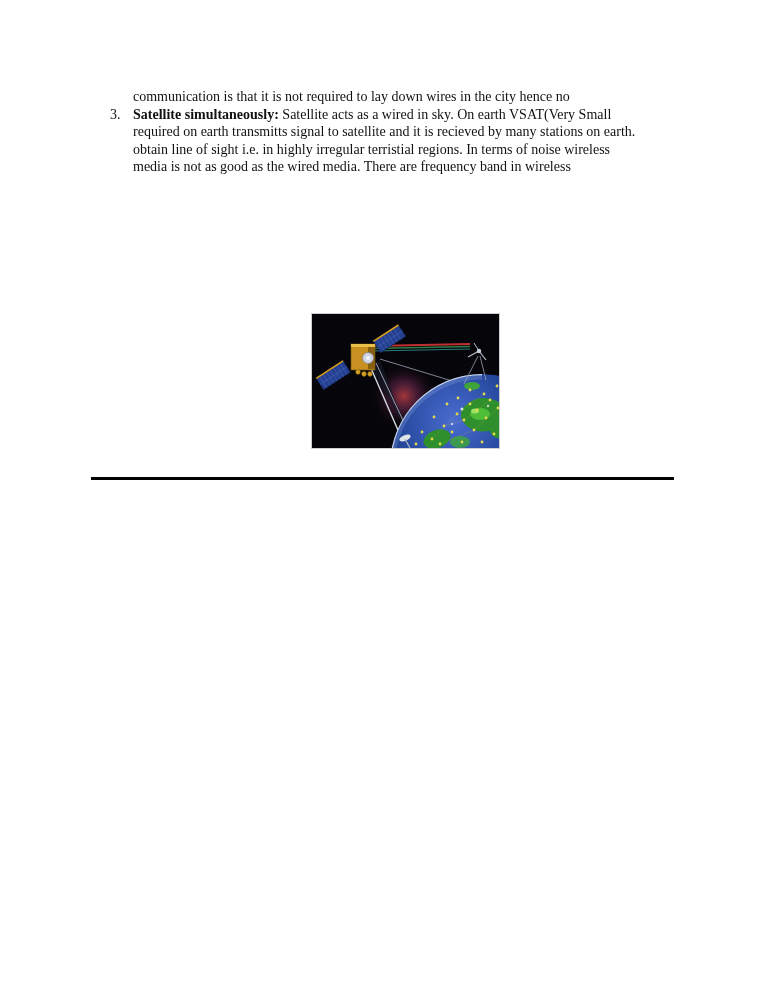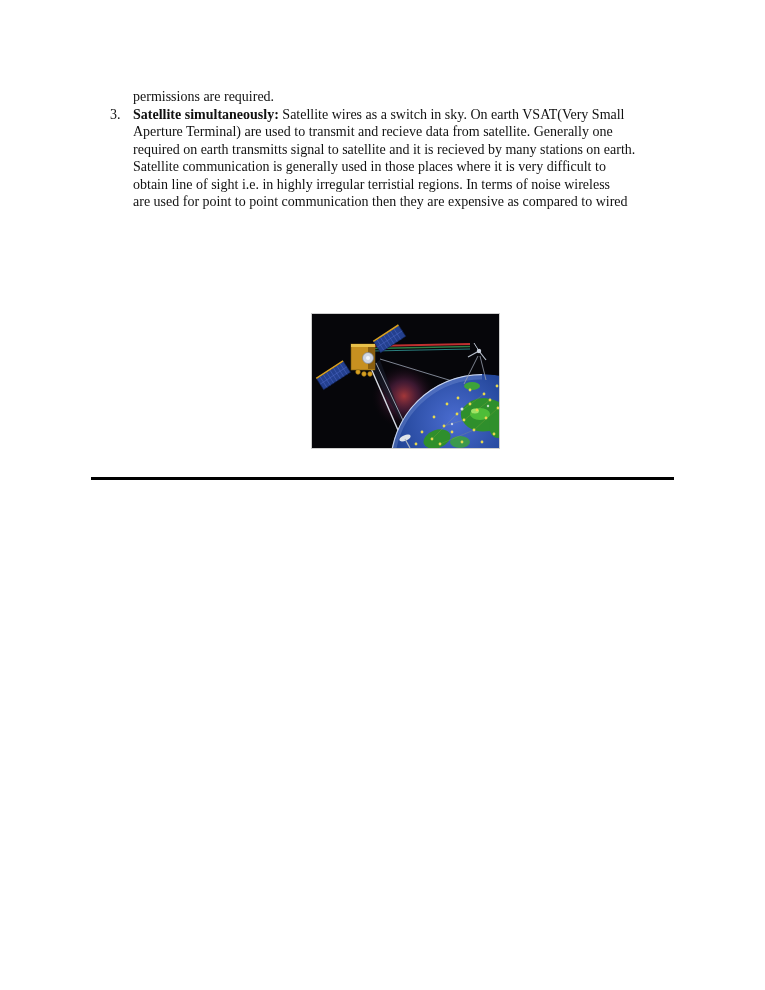--- a/index.html
+++ b/index.html
@@ -24,30 +24,28 @@
     position:absolute; left:91px; top:477px; width:583px; height:3px;
     margin:0; border:0; background:#000000;
   }
 </style>
 </head>
 <body>
 
 <div class="page">
 
   <div class="textcol">
-    <div class="tline">permissions are required.</div>
+    <div class="tline">communication is that it is not required to lay down wires in the city hence no</div>
 
     <div class="tline li-first">
-      <span class="li-num">3.</span><b>Satellite simultaneously:</b><span> Satellite wires as a switch in sky. On earth VSAT(Very Small</span>
+      <span class="li-num">3.</span><b>Satellite simultaneously:</b><span> Satellite acts as a wired in sky. On earth VSAT(Very Small</span>
     </div>
-    <div class="tline">Aperture Terminal) are used to transmit and recieve data from satellite. Generally one</div>
     <div class="tline">required on earth transmitts signal to satellite and it is recieved by many stations on earth.</div>
-    <div class="tline">Satellite communication is generally used in those places where it is very difficult to</div>
     <div class="tline">obtain line of sight i.e. in highly irregular terristial regions. In terms of noise wireless</div>
-    <div class="tline">are used for point to point communication then they are expensive as compared to wired</div>
+    <div class="tline">media is not as good as the wired media. There are frequency band in wireless</div>
   </div>
 
   <figure class="figure">
     <svg width="187" height="134" viewBox="0 0 187 134">
       <defs>
         <radialGradient id="glow" cx="50%" cy="50%" r="50%">
           <stop offset="0%" stop-color="#c04040" stop-opacity="0.85"></stop>
           <stop offset="45%" stop-color="#7b2d5e" stop-opacity="0.45"></stop>
           <stop offset="100%" stop-color="#000000" stop-opacity="0"></stop>
         </radialGradient>

